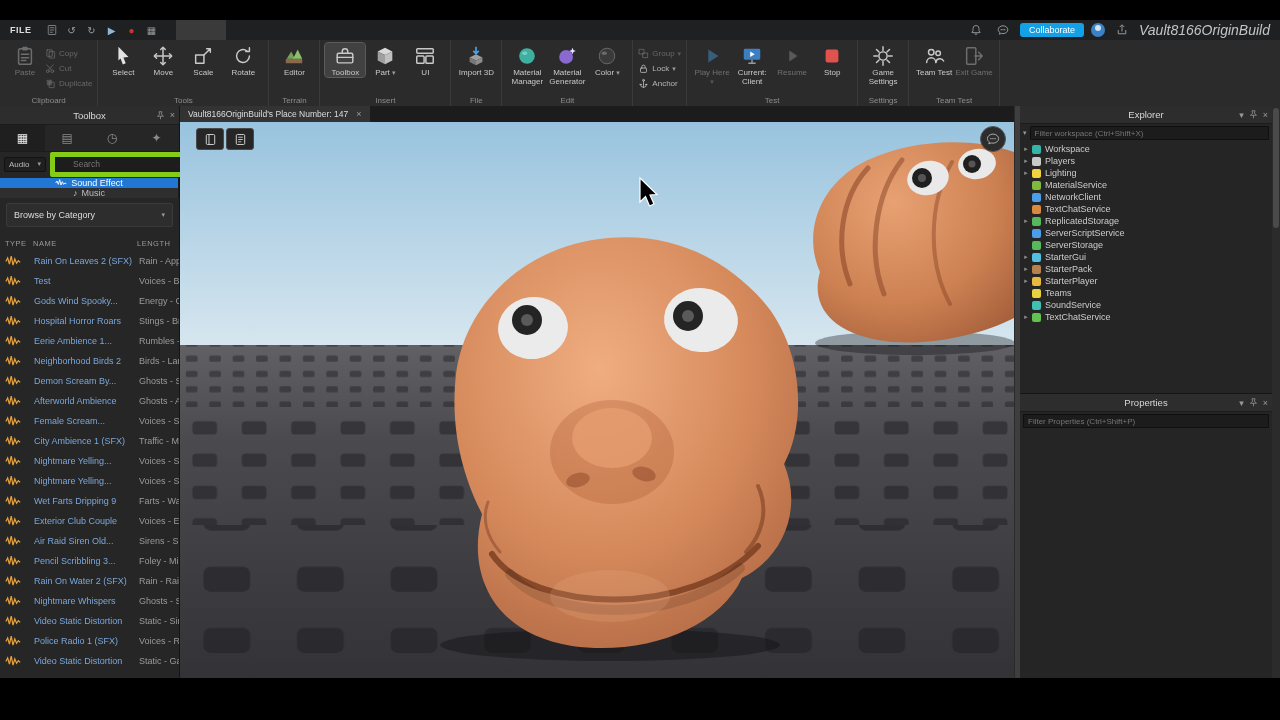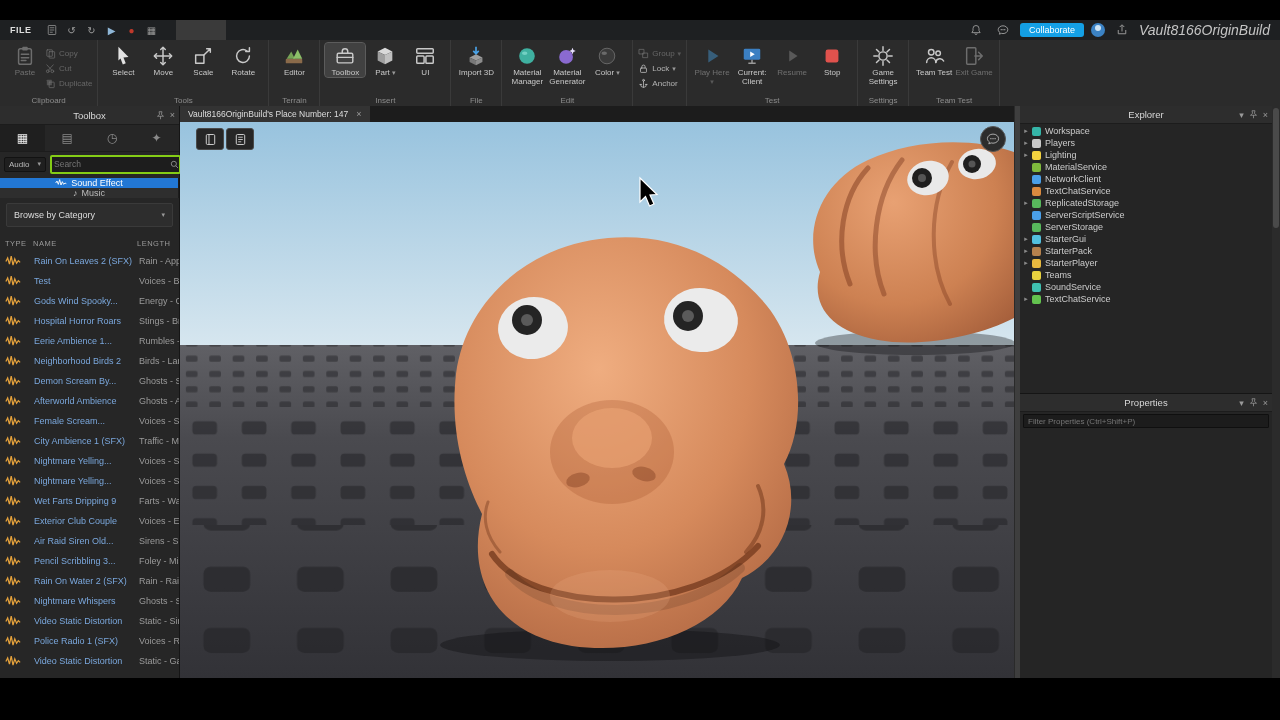--- a/index.html
+++ b/index.html
@@ -49,21 +49,21 @@
   #toolbox{left:0;top:0;width:180px;height:572px;background:#262626;border-right:1px solid #151515;box-sizing:border-box;}
   #tbx-header{height:18px;background:#2d2d2d;border-bottom:1px solid #1c1c1c;display:flex;align-items:center;position:relative;}
   #tbx-title{flex:1;text-align:center;font-size:9.5px;color:#d8d8d8;}
   .hdr-icos{position:absolute;right:4px;top:0;height:100%;display:flex;align-items:center;gap:5px;color:#9a9a9a;font-size:9px;}
   .hdr-icos svg{width:9px;height:9px;}
   #tbx-tabs{height:26px;display:flex;border-bottom:1px solid #1c1c1c;}
   .tbx-tab{flex:1;display:flex;align-items:center;justify-content:center;color:#8a8a8a;font-size:12px;}
   .tbx-tab.active{background:#1f1f1f;color:#eee;}
   #tbx-search-row{height:24px;display:flex;align-items:center;gap:4px;padding:0 4px;}
   #audio-dd{width:46px;}
-  #tbx-search{flex:1;height:15px;background:#1d1d1d;border:2px solid #84cc16;border-radius:2px;display:flex;align-items:center;padding:0 0;gap:3px;}
+  #tbx-search{flex:1;height:15px;background:#1d1d1d;border:5px solid #84cc16;border-radius:2px;display:flex;align-items:center;padding:0 16px;gap:3px;}
   #tbx-search input{flex:1;background:transparent;border:0;outline:0;color:#bbb;font-size:8.5px;min-width:0;font-family:inherit;}
   #tbx-search svg{width:9px;height:9px;flex:none;}
   #tbx-filter-ico{width:12px;height:12px;color:#999;}
   #cat-tabs{height:20px;display:flex;margin-top:2px;flex-direction:column;}
   .cat-tab{flex:1;display:flex;align-items:center;justify-content:center;gap:4px;font-size:9px;color:#bbb;background:#2e2e2e;border-right:1px solid #1c1c1c;}
   .cat-tab.active{background:#2277d4;color:#fff;}
   .cat-tab .ric{width:12px;height:10px;}
   #browse-btn{margin:5px 6px 0 6px;height:22px;background:#2d2d2d;border:1px solid #3a3a3a;border-radius:2px;
               display:flex;align-items:center;padding:0 7px;font-size:9px;color:#ddd;justify-content:space-between;}
   #tbx-cols{display:flex;height:16px;align-items:center;font-size:7.5px;color:#9a9a9a;letter-spacing:.5px;margin-top:8px;}
@@ -833,20 +833,24 @@
             <span>▾</span>
             <span>
                 <svg viewBox="0 0 10 12">
                   <path d="M3 1h4l-.8 3.5L9 7H1l2.8-2.5z" fill="none" stroke="#9a9a9a"></path>
                   <path d="M5 7v4" stroke="#9a9a9a"></path>
                 </svg>
               </span>
             <span>×</span>
           </div>
         </div>
+        <div class="filter-row">
+          <span class="rootcaret">▾</span>
+          <input placeholder="Filter workspace (Ctrl+Shift+X)" style="">
+        </div>
         <div id="xtree">
             <div class="xrow">
               <span class="xarr">▸</span>
               <span class="xico" style="background:#35b5a8"></span>
               <span class="xlab">Workspace</span>
             </div>
             <div class="xrow">
               <span class="xarr">▸</span>
               <span class="xico" style="background:#c9c9c9"></span>
               <span class="xlab">Players</span>

